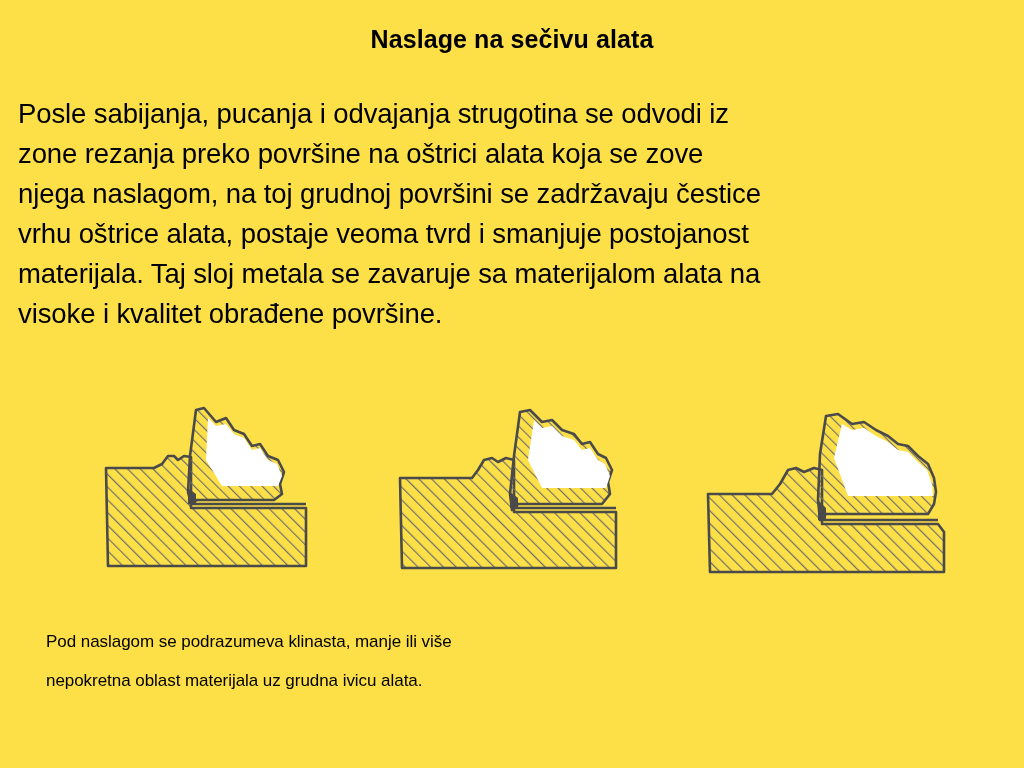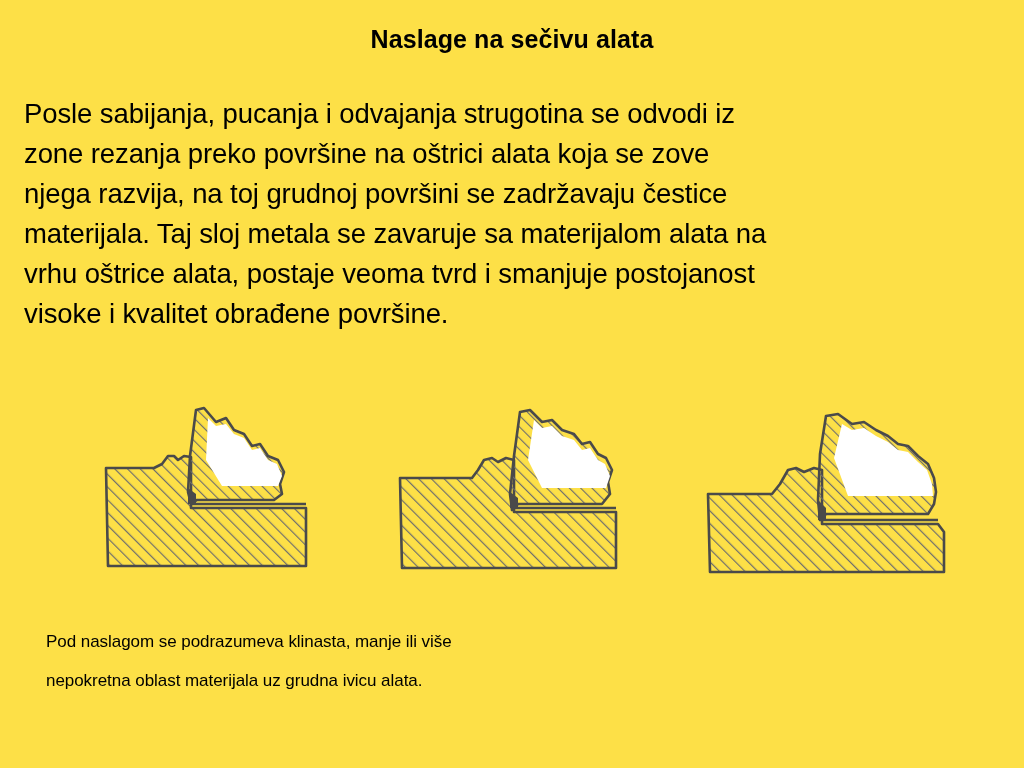--- a/index.html
+++ b/index.html
@@ -33,21 +33,21 @@
     font-size: 25px;
     font-weight: bold;
     letter-spacing: 0.1px;
     line-height: 30px;
     color: #000000;
   }
 
   
   .body-text {
     position: absolute;
-    left: 24px;
+    left: 18px;
     top: 94px;
     width: 978px;
     font-size: 27.5px;
     line-height: 40px;
     color: #000000;
     letter-spacing: -0.1px;
   }
   .body-text .tline {
     display: block;
     white-space: nowrap;
@@ -90,23 +90,23 @@
 </head>
 <body>
 
 <div class="slide">
 
   <div class="slide-title">Naslage na sečivu alata</div>
 
   <div class="body-text">
     <span class="tline">Posle sabijanja, pucanja i odvajanja strugotina se odvodi iz</span>
     <span class="tline">zone rezanja preko površine na oštrici alata koja se zove</span>
-    <span class="tline">njega razvija, na toj grudnoj površini se zadržavaju čestice</span>
+    <span class="tline">njega naslagom, na toj grudnoj površini se zadržavaju čestice</span>
+    <span class="tline">vrhu oštrice alata, postaje veoma tvrd i smanjuje postojanost</span>
     <span class="tline">materijala. Taj sloj metala se zavaruje sa materijalom alata na</span>
-    <span class="tline">vrhu oštrice alata, postaje veoma tvrd i smanjuje postojanost</span>
     <span class="tline">visoke i kvalitet obrađene površine.</span>
   </div>
 
   <div class="figure-row">
 
     <div class="figure" id="fig-1">
       <svg width="240" height="190" viewBox="0 0 240 190" aria-hidden="true">
         <defs>
           <pattern id="h1a" width="9" height="9" patternUnits="userSpaceOnUse" patternTransform="rotate(-45)">
             <line x1="0" y1="0" x2="0" y2="9" stroke="#6e6e6e" stroke-width="2.4"></line>

